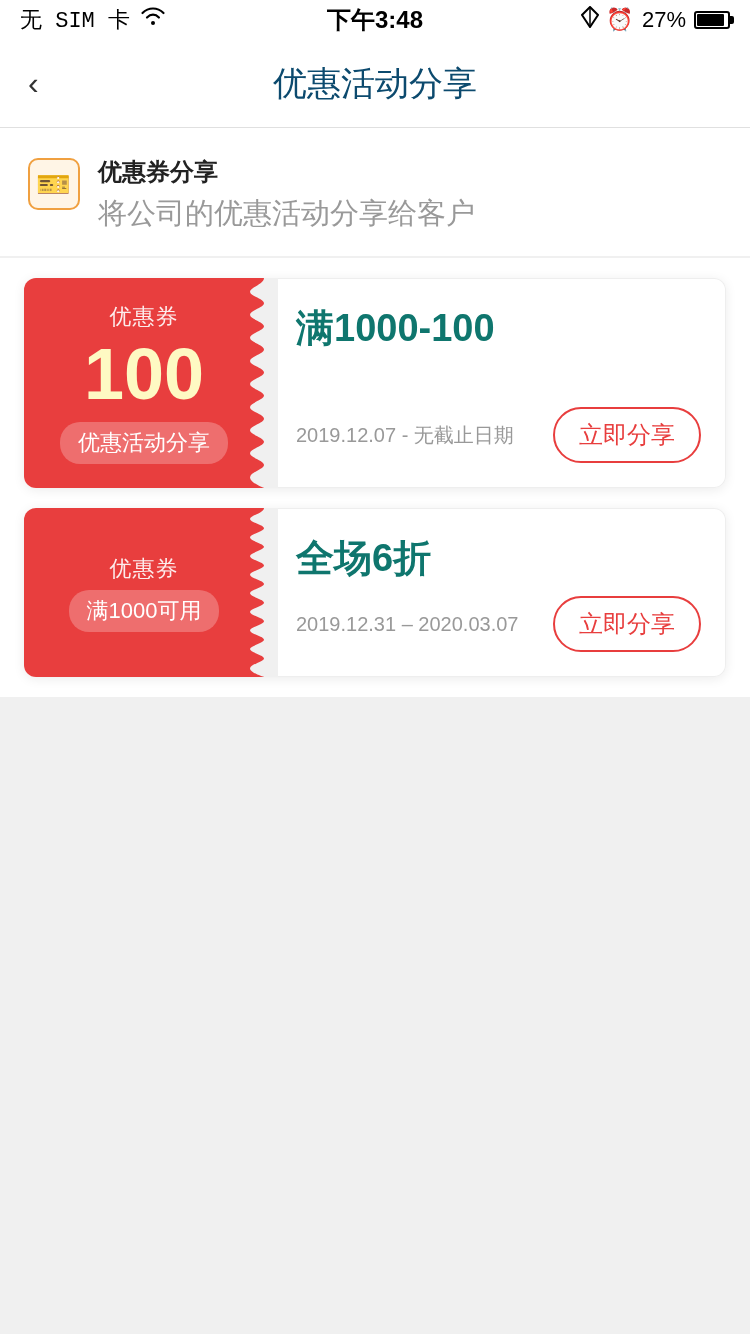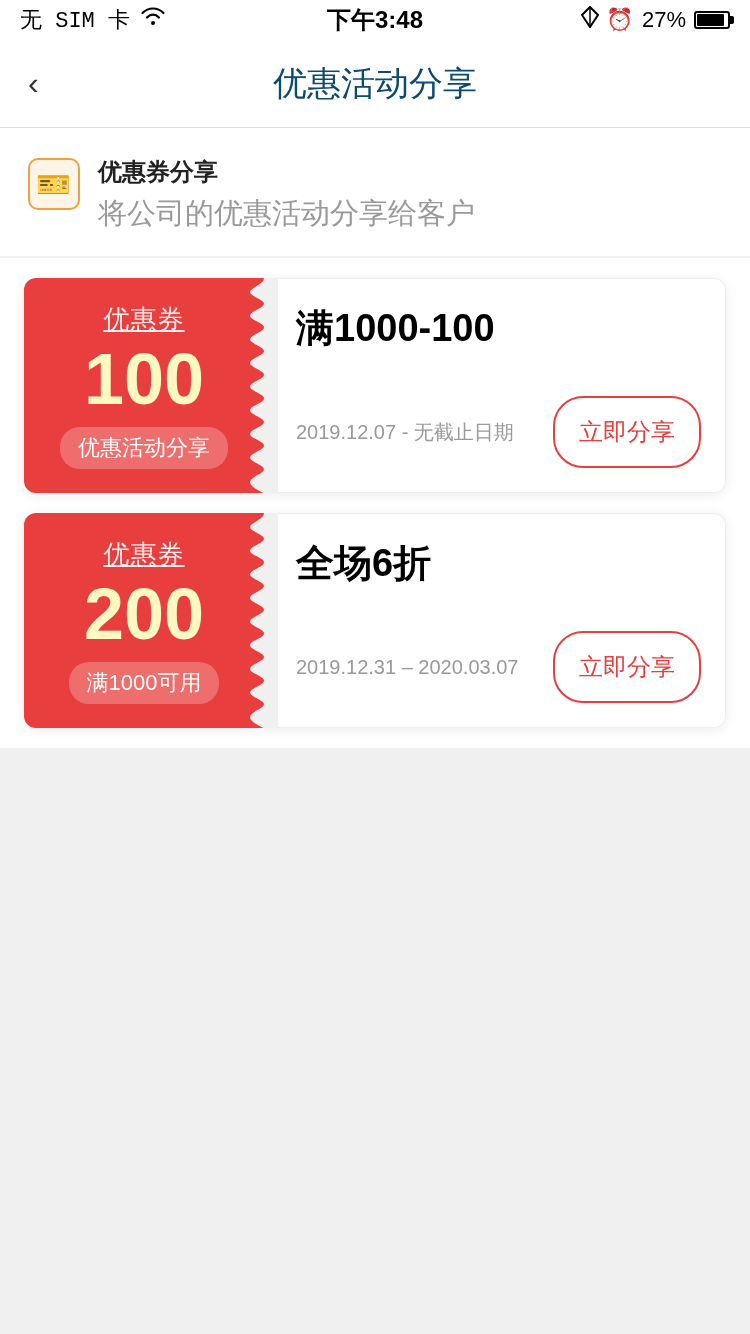--- a/index.html
+++ b/index.html
@@ -174,25 +174,24 @@
       width: 20px;
       background: repeating-linear-gradient(
         #fff 0px,
         #fff 0px,
         transparent 0px,
         transparent 0px
       );
     }
 
     .coupon-label {
-      font-size: 26px;
+      font-size: 22px;
       color: rgba(255,255,255,0.9);
       margin-bottom: 6px;
       letter-spacing: 1px;
-      text-decoration: underline;
     }
     .coupon-amount {
       font-size: 72px;
       font-weight: 700;
       color: #fef9c3;
       line-height: 1;
       margin-bottom: 12px;
     }
     .coupon-condition-bg {
       background: rgba(255,255,255,0.25);
@@ -212,38 +211,38 @@
       flex-direction: column;
       justify-content: space-between;
       border-radius: 0 12px 12px 0;
       border: 1px solid #eee;
       border-left: none;
       background: #fff;
     }
     .coupon-name {
       font-size: 38px;
       font-weight: 700;
-      color: #000000;
+      color: #0f766e;
       margin-bottom: 12px;
     }
     .coupon-bottom {
       display: flex;
       align-items: center;
       justify-content: space-between;
       gap: 11px;
     }
     .coupon-date {
       font-size: 20px;
       color: #999;
       flex: 1;
     }
     .share-btn {
       border: 2px solid #e83e3e;
       border-radius: 30px;
-      padding: 18px 24px;
+      padding: 10px 24px;
       font-size: 24px;
       color: #e83e3e;
       background: transparent;
       cursor: pointer;
       white-space: nowrap;
       flex-shrink: 0;
     }
 
     
     .bottom-area {
@@ -319,21 +318,20 @@
       <div class="coupon-bottom">
         <span class="coupon-date">2019.12.07 - 无截止日期</span>
         <button class="share-btn">立即分享</button>
       </div>
     </div>
   </div>
 
   <div class="coupon-card">
     <div class="coupon-left">
       <span class="coupon-label">优惠券</span>
-      <span class="coupon-amount">200</span>
       <div class="coupon-condition-bg">
         <span class="coupon-condition">满1000可用</span>
       </div>
     </div>
 
     <div style="position:absolute;left:226px;top:0;bottom:0;width:28px;z-index:5;overflow:hidden;">
       <svg width="28" height="100%" preserveAspectRatio="none" viewBox="0 0 28 200" xmlns="http://www.w3.org/2000/svg">
         <path d="M14,0 L28,0 L28,200 L14,200 
           C14,200 0,195 0,190 C0,185 14,182 14,178 C14,174 0,171 0,167 C0,163 14,160 14,156 C14,152 0,149 0,145 C0,141 14,138 14,134 C14,130 0,127 0,123 C0,119 14,116 14,112 C14,108 0,105 0,101 C0,97 14,94 14,90 C14,86 0,83 0,79 C0,75 14,72 14,68 C14,64 0,61 0,57 C0,53 14,50 14,46 C14,42 0,39 0,35 C0,31 14,28 14,24 C14,20 0,17 0,13 C0,9 14,6 14,0 Z" fill="#f0f0f0"></path>
       </svg>

